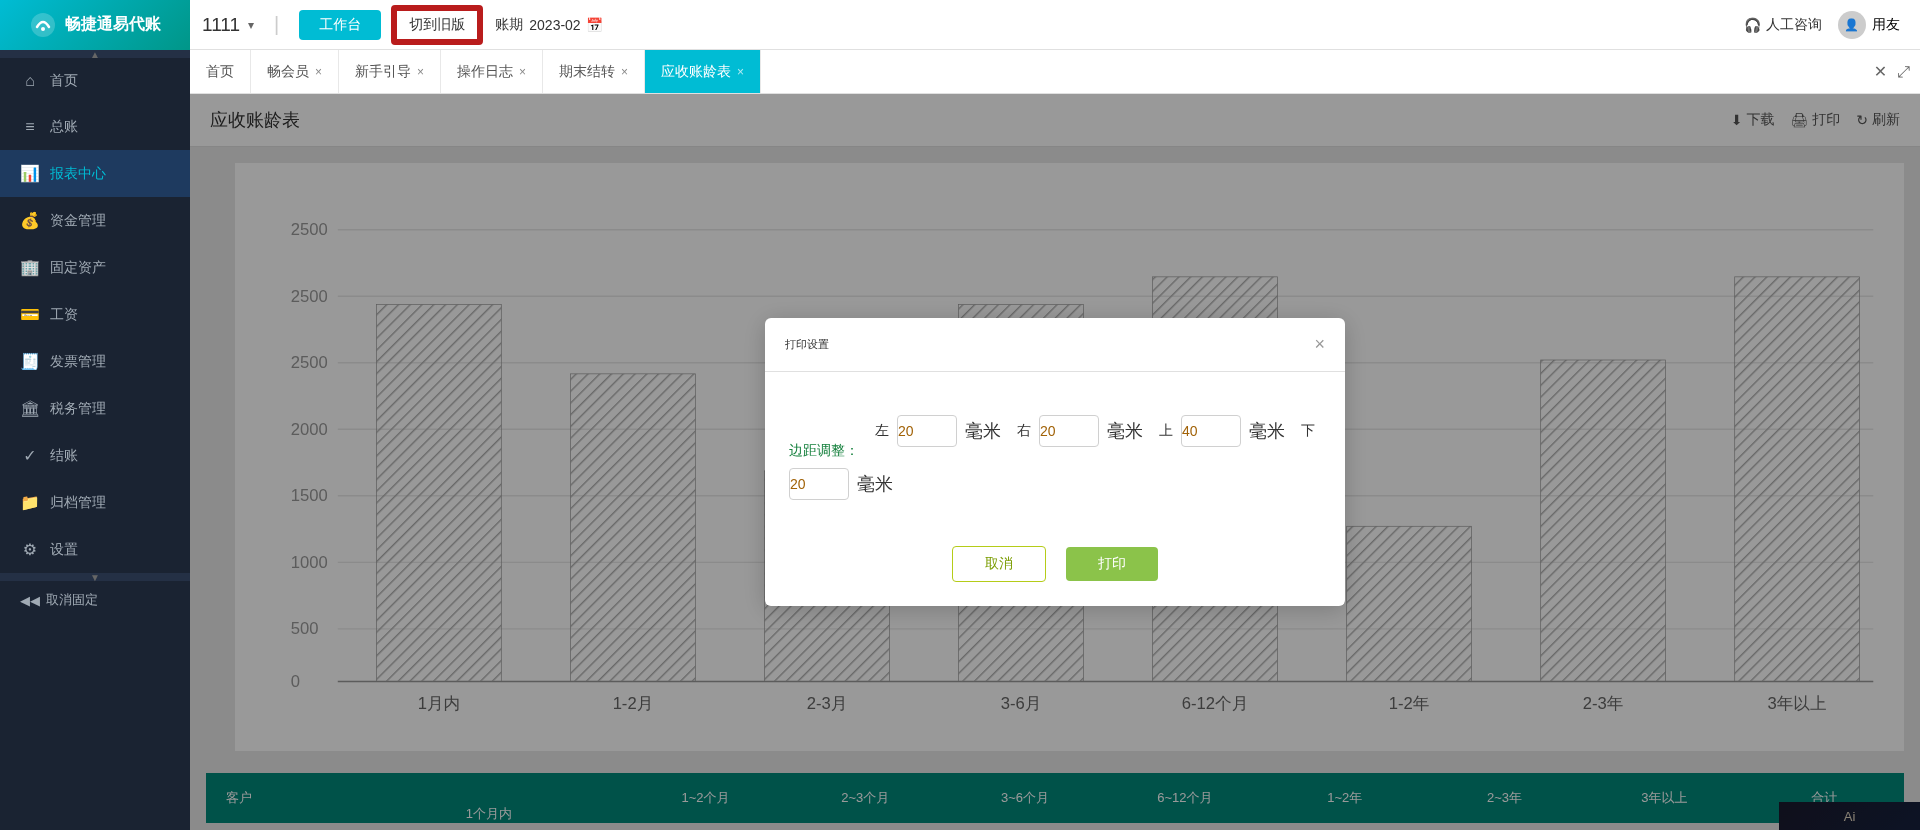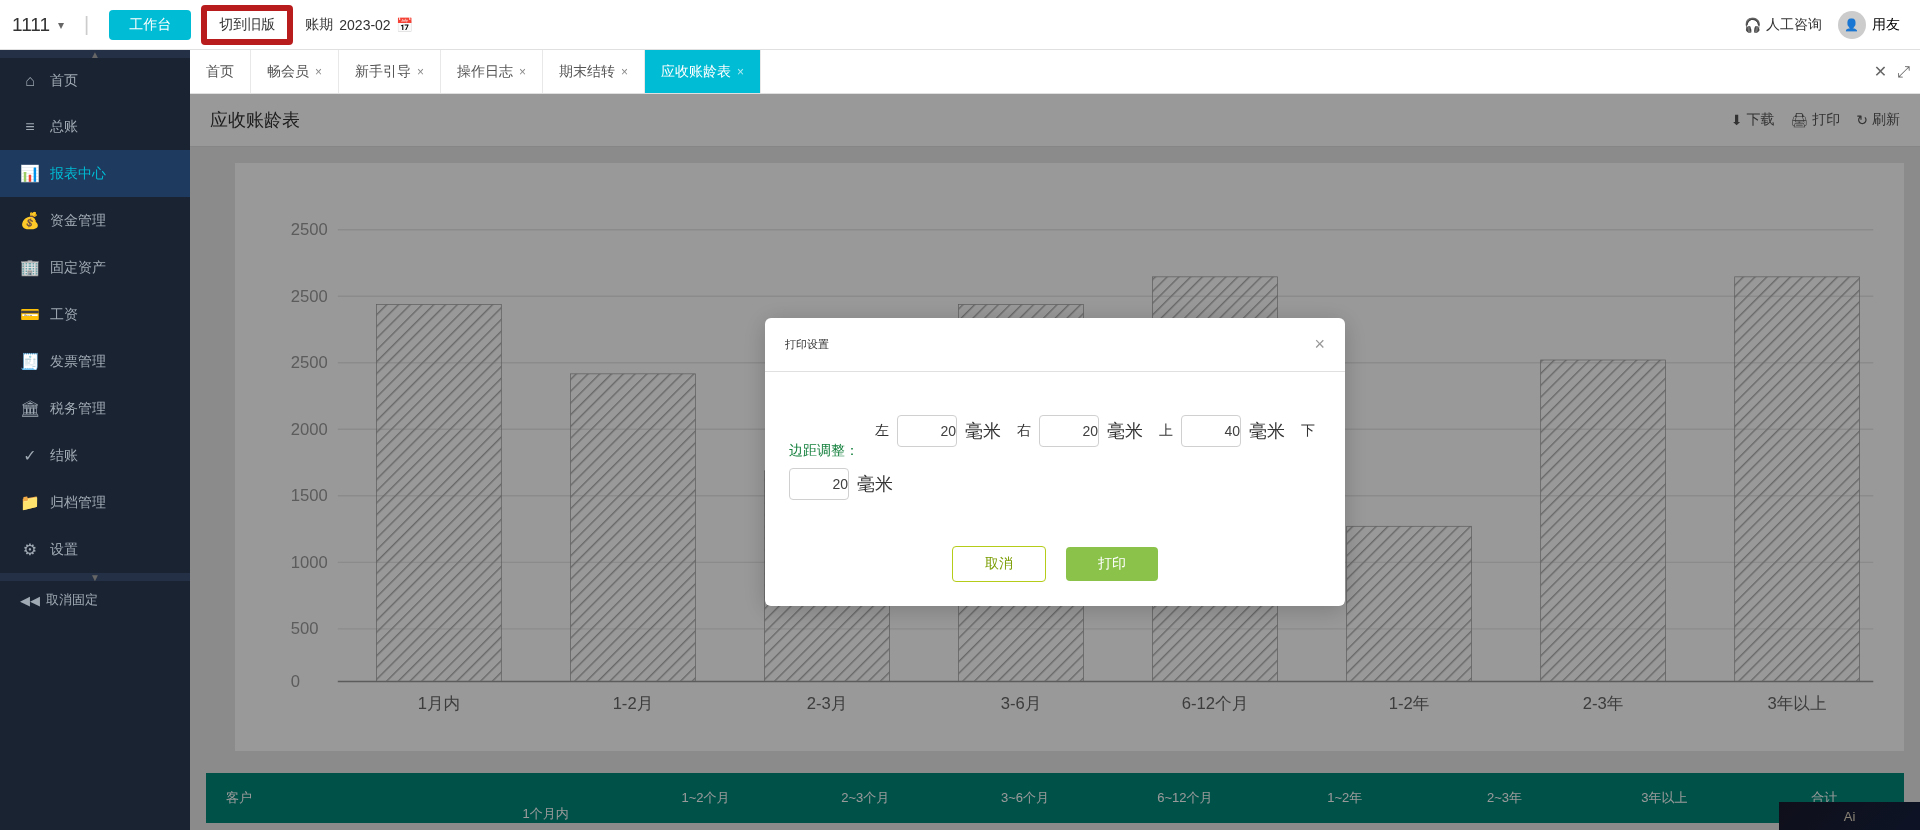--- a/index.html
+++ b/index.html
@@ -55,32 +55,40 @@
     .modal-overlay { position: absolute; top: 0; left: 0; right: 0; bottom: 0; background: rgba(0,0,0,0.4); display: flex; align-items: center; justify-content: center; z-index: 1000; }
     .modal { background: #fff; border-radius: 6px; width: 580px; box-shadow: 0 4px 24px rgba(0,0,0,0.2); }
     .modal-header { display: flex; align-items: center; justify-content: space-between; padding: 16px 20px; border-bottom: 1px solid #e0e0e0; }
     .modal-title { font-size: 11px; color: #333; font-weight: 500; }
     .modal-close { cursor: pointer; color: #999; font-size: 18px; }
     .modal-body { padding: 30px 24px; }
     .margin-row { display: flex; align-items: center; gap: 8px; flex-wrap: wrap; }
     .margin-label { color: #15803d; font-size: 14px; margin-top: 40px; }
     .margin-direction { color: #333; font-size: 14px; margin-left: 8px; }
     .margin-unit { color: #333; font-size: 18px; }
-    .margin-input { width: 60px; height: 32px; border: 1px solid #d0d0d0; border-radius: 4px; text-align: right; font-size: 14px; color: #404040; outline: none; }
+    .margin-input { width: 60px; height: 32px; border: 1px solid #d0d0d0; border-radius: 4px; text-align: left; font-size: 14px; color: #a16207; outline: none; }
     .modal-footer { display: flex; align-items: center; justify-content: center; gap: 20px; padding: 16px 24px 24px; }
     .cancel-btn { padding: 8px 32px; border: 1px solid #b5cc18; color: #7a9c00; background: #fff; border-radius: 4px; cursor: pointer; font-size: 14px; }
     .print-btn { padding: 8px 32px; background: #8bc34a; border: none; color: #fff; border-radius: 4px; cursor: pointer; font-size: 14px; }
 
     
     .ai-badge { position: fixed; bottom: 0; right: 0; width: 141px; height: 28px; background: linear-gradient(135deg, #1a1a2e, #16213e); display: flex; align-items: center; justify-content: center; color: #e0d5c0; font-size: 13px; cursor: pointer; }
   </style>
 </head>
 <body>
 
 <div class="topbar">
+  <div class="logo">
+    <svg class="logo-icon" viewBox="0 0 28 28" fill="none">
+      <ellipse cx="14" cy="14" rx="12" ry="12" fill="rgba(255,255,255,0.2)"></ellipse>
+      <path d="M8 16 Q14 6 20 16" stroke="#fff" stroke-width="2.5" fill="none" stroke-linecap="round"></path>
+      <circle cx="14" cy="18" r="2" fill="#fff"></circle>
+    </svg>
+    <span>畅捷通易代账</span>
+  </div>
   <div class="company-selector">
     <span class="company-name">1111</span>
     <span class="chevron-icon">▾</span>
   </div>
   <span class="separator-icon">|</span>
   <button class="workbench-btn">工作台</button>
   <button class="switch-btn">切到旧版</button>
   <div class="period-label">
     <span>账期</span>
     <span>2023-02</span>
@@ -261,21 +269,21 @@
             <text x="845" y="372" fill="#666" font-size="12" text-anchor="middle">1-2年</text>
             <text x="985" y="372" fill="#666" font-size="12" text-anchor="middle">2-3年</text>
             <text x="1125" y="372" fill="#666" font-size="12" text-anchor="middle">3年以上</text>
           </svg>
         </div>
 
         <div style="height: 50px; background: #00897b; display: flex; align-items: center; color: #fff; font-size: 13px; position: absolute; bottom: 0; left: 16px; right: 16px;">
           <div style="flex: 1.5; padding-left: 20px;">
             <span>客户</span>
           </div>
-          <div style="flex: 1; text-align: center; margin-top: 32px;">
+          <div style="flex: 1;  margin-top: 32px;">
             <span>1个月内</span>
           </div>
           <div style="flex: 1; text-align: center;">
             <span>1~2个月</span>
           </div>
           <div style="flex: 1; text-align: center;">
             <span>2~3个月</span>
           </div>
           <div style="flex: 1; text-align: center;">
             <span>3~6个月</span>

